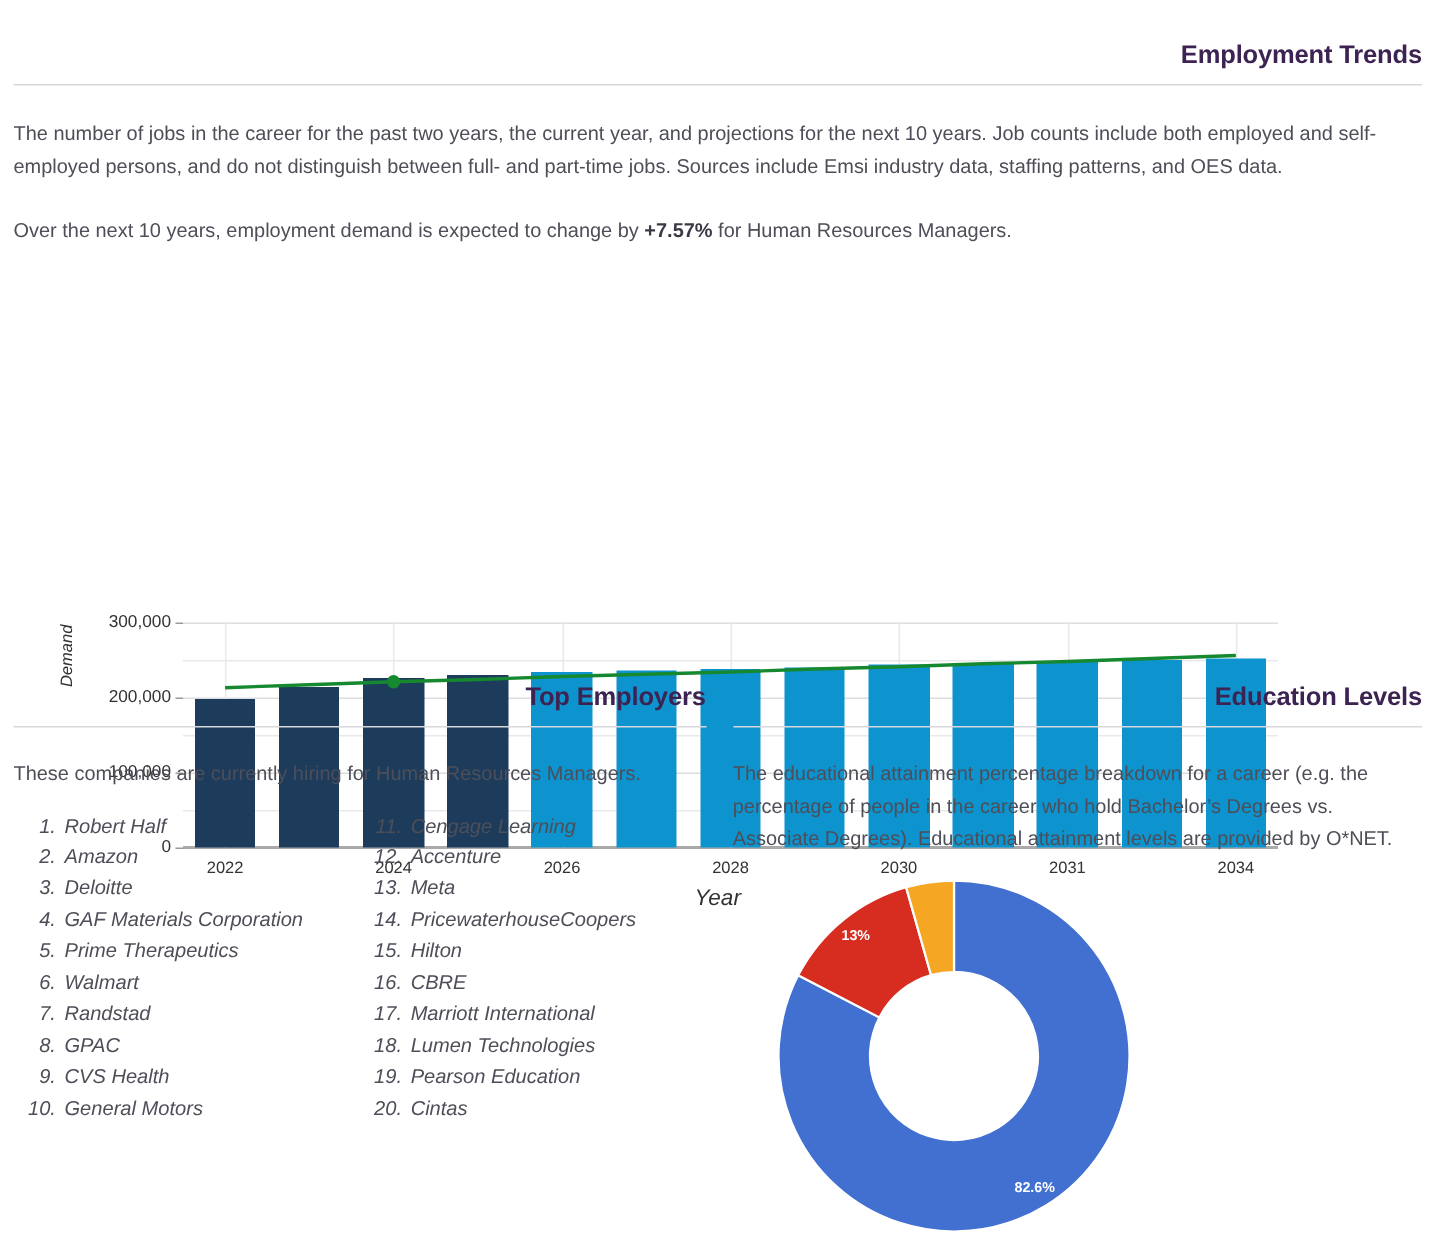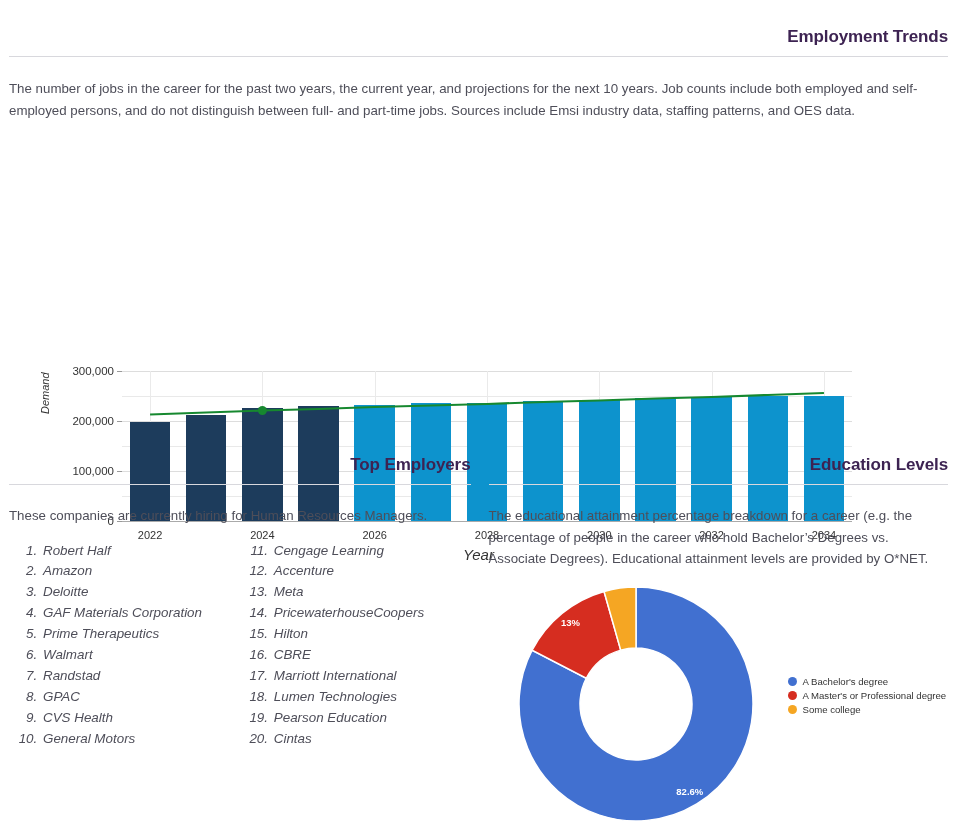--- a/index.html
+++ b/index.html
@@ -102,20 +102,23 @@
 <body>
 
 <div class="page">
 
   <section id="employment-trends">
     <h2 class="section-title">Employment Trends</h2>
     <div class="rule"></div>
 
     <p class="body-text intro">The number of jobs in the career for the past two years, the current year, and projections for the next 10 years. Job counts include both employed and self-employed persons, and do not distinguish between full- and part-time jobs. Sources include Emsi industry data, staffing patterns, and OES data.</p>
 
+    <p class="body-text sub">
+      <span>Over the next 10 years, employment demand is expected to change by </span><b>+7.57%</b><span> for Human Resources Managers.</span>
+    </p>
   </section>
 
   <div class="chart-wrap">
     <div class="y-axis-title">Demand</div>
     <div class="plot" id="bar-plot">
       <div class="axis-line"></div>
     <div class="gridline" style="top: 125px;"></div>
         <div class="gridline" style="top: 75px;"></div>
         <div class="gridline" style="top: 25px;"></div>
         <div class="ytick-mark" style="top: 150px;"></div>
@@ -147,21 +150,21 @@
         <div class="bar" style="left: 457.092px; width: 40.4308px; height: 121.5px; background: rgb(13, 147, 205);"></div>
         <div class="bar" style="left: 513.246px; width: 40.4308px; height: 123px; background: rgb(13, 147, 205);"></div>
         <div class="bar" style="left: 569.4px; width: 40.4308px; height: 124px; background: rgb(13, 147, 205);"></div>
         <div class="bar" style="left: 625.554px; width: 40.4308px; height: 125px; background: rgb(13, 147, 205);"></div>
         <div class="bar" style="left: 681.708px; width: 40.4308px; height: 125.5px; background: rgb(13, 147, 205);"></div>
         <div class="xtick" style="left: 28.0769px;">2022</div>
         <div class="xtick" style="left: 140.385px;">2024</div>
         <div class="xtick" style="left: 252.692px;">2026</div>
         <div class="xtick" style="left: 365px;">2028</div>
         <div class="xtick" style="left: 477.308px;">2030</div>
-        <div class="xtick" style="left: 589.615px;">2032</div>
+        <div class="xtick" style="left: 589.615px;">2031</div>
         <div class="xtick" style="left: 701.923px;">2034</div>
         <svg class="trendline" viewBox="0 0 730 150">
           <polyline points="28.076923076923077,43.5 84.23076923076923,41.499999999999986 140.3846153846154,39.5 196.53846153846152,38 252.69230769230768,36 308.84615384615387,34.5 365,33 421.1538461538462,31 477.3076923076923,29.5 533.4615384615385,27.5 589.6153846153846,26 645.7692307692308,24 701.9230769230769,22" fill="none" stroke="#16882f" stroke-width="2.2"></polyline>
           <circle cx="140.3846153846154" cy="39.5" r="4.5" fill="#16882f"></circle>
         </svg>
       </div>
     <div class="x-axis-title">Year</div>
   </div>
 
   <div class="columns">
@@ -209,31 +212,17 @@
       <p class="body-text col-intro">The educational attainment percentage breakdown for a career (e.g. the percentage of people in the career who hold Bachelor’s Degrees vs. Associate Degrees). Educational attainment levels are provided by O*NET.</p>
 
       <div class="donut-area">
         <svg class="donut-svg" id="donut-svg" width="250" height="240" viewBox="0 0 250 240">
             <path d="M 123.00000000000001 3 A 117 117 0 1 1 19.08803548881525 66.22915630728598 L 73.26435886644148 94.2635278051967 A 56 56 0 1 0 123 64 Z" fill="#4170d0" stroke="#ffffff" stroke-width="1.5"></path>
             <text x="176.80109496124345" y="208.41771418087706" text-anchor="middle" dominant-baseline="middle" class="slice-label">82.6%</text>
             <path d="M 19.08803548881525 66.22915630728598 A 117 117 0 0 1 91.06462354447287 7.442762424427968 L 107.71469161102975 66.12645039117919 A 56 56 0 0 0 73.26435886644148 94.2635278051967 Z" fill="#d62d20" stroke="#ffffff" stroke-width="1.5"></path>
             <text x="57.5289882419916" y="39.83893326943107" text-anchor="middle" dominant-baseline="middle" class="slice-label">13%</text>
             <path d="M 91.06462354447287 7.442762424427968 A 117 117 0 0 1 122.99999999999987 3 L 122.99999999999994 64 A 56 56 0 0 0 107.71469161102975 66.12645039117919 Z" fill="#f5a623" stroke="#ffffff" stroke-width="1.5"></path>
           </svg>
-        <div class="legend" id="donut-legend">
-            <div class="legend-row">
-              <span class="legend-dot" style="background: rgb(65, 112, 208);"></span>
-              <span class="legend-text">A Bachelor's degree</span>
-            </div>
-            <div class="legend-row">
-              <span class="legend-dot" style="background: rgb(214, 45, 32);"></span>
-              <span class="legend-text">A Master's or Professional degree</span>
-            </div>
-            <div class="legend-row">
-              <span class="legend-dot" style="background: rgb(245, 166, 35);"></span>
-              <span class="legend-text">Some college</span>
-            </div>
-          </div>
       </div>
     </div>
 
   </div>
 </div>
 
 </body></html>

